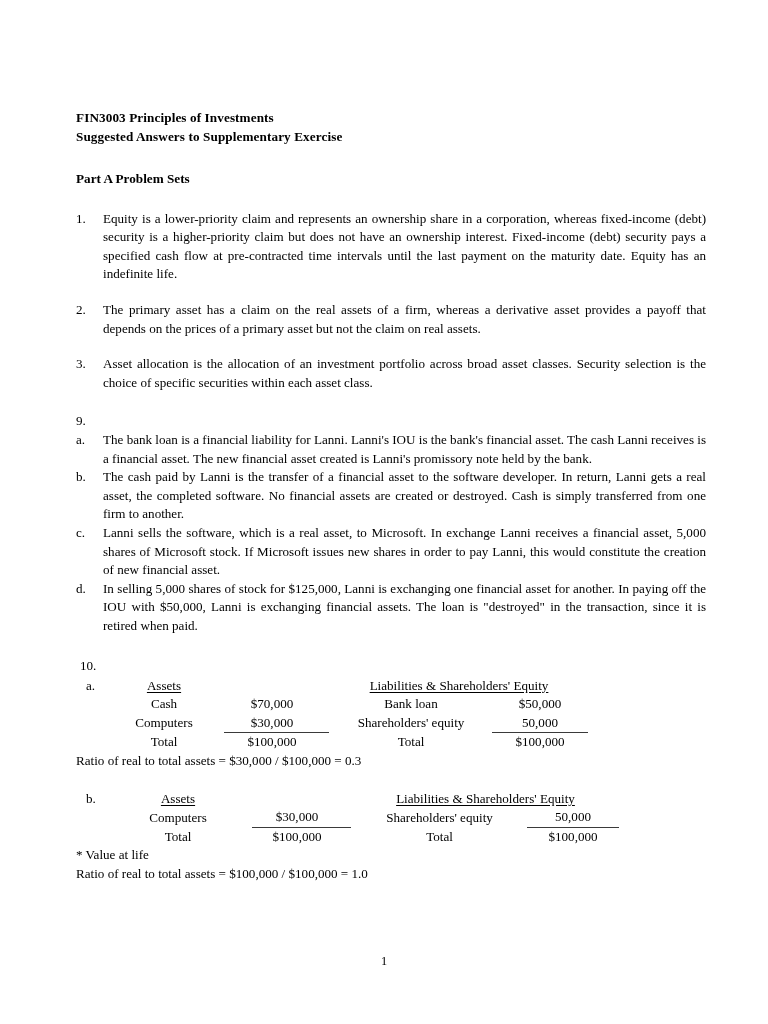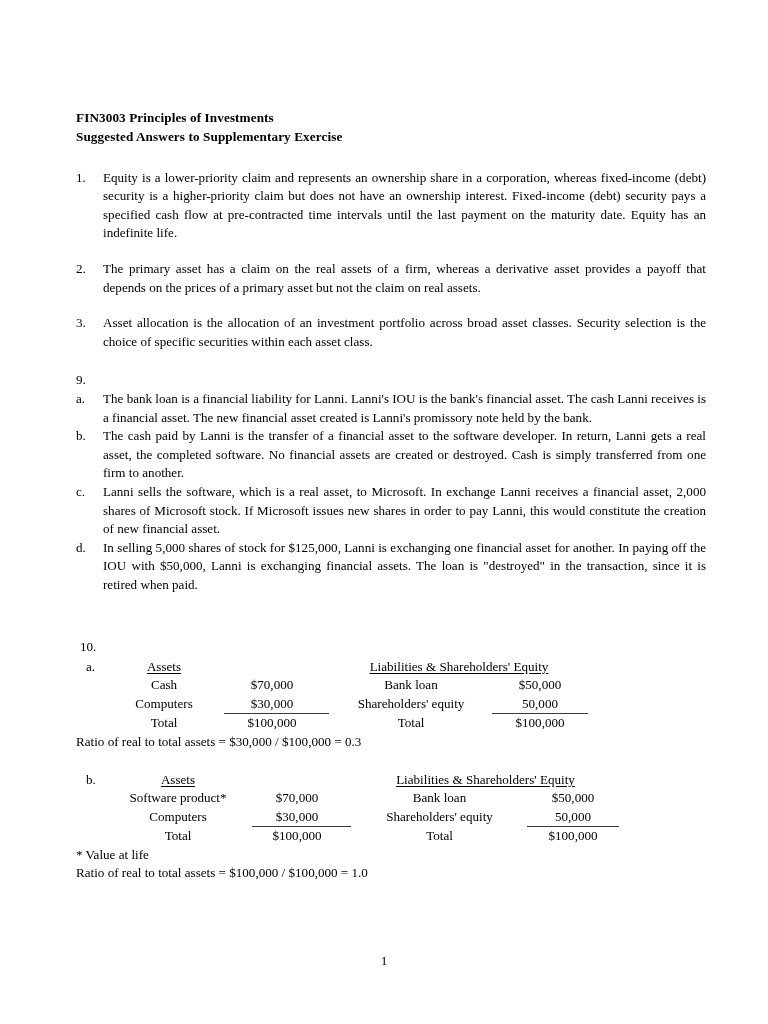--- a/index.html
+++ b/index.html
@@ -79,21 +79,21 @@
   .sublist .qitem .marker {
     width: 27px;
     flex: 0 0 27px;
   }
   .sub-justify .body {
     text-align: justify;
   }
 
   
   .group10 {
-    margin-top: 44px;
+    margin-top: 22px;
     font-size: 13.1px;
     line-height: 18.4px;
   }
   .group10-num {
     margin-left: 4px;
   }
   .bs-block {
     display: flex;
     align-items: flex-start;
     margin-top: 1px;
@@ -157,20 +157,21 @@
 <body>
 
 <div class="page">
   <div class="content">
 
     <div class="doc-header">
       <div>FIN3003 Principles of Investments</div>
       <div>Suggested Answers to Supplementary Exercise</div>
     </div>
 
+    <div class="part-heading">Part A Problem Sets</div>
 
     <div class="qlist">
       <div class="qitem">
         <div class="marker">1.</div>
         <div class="body">Equity is a lower-priority claim and represents an ownership share in a corporation, whereas fixed-income (debt) security is a higher-priority claim but does not have an ownership interest. Fixed-income (debt) security pays a specified cash flow at pre-contracted time intervals until the last payment on the maturity date. Equity has an indefinite life.</div>
       </div>
       <div class="qitem">
         <div class="marker">2.</div>
         <div class="body">The primary asset has a claim on the real assets of a firm, whereas a derivative asset provides a payoff that depends on the prices of a primary asset but not the claim on real assets.</div>
       </div>
@@ -185,21 +186,21 @@
       <div class="qitem">
         <div class="marker">a.</div>
         <div class="body">The bank loan is a financial liability for Lanni. Lanni's IOU is the bank's financial asset. The cash Lanni receives is a financial asset. The new financial asset created is Lanni's promissory note held by the bank.</div>
       </div>
       <div class="qitem">
         <div class="marker">b.</div>
         <div class="body">The cash paid by Lanni is the transfer of a financial asset to the software developer. In return, Lanni gets a real asset, the completed software. No financial assets are created or destroyed. Cash is simply transferred from one firm to another.</div>
       </div>
       <div class="qitem sub-justify">
         <div class="marker">c.</div>
-        <div class="body">Lanni sells the software, which is a real asset, to Microsoft. In exchange Lanni receives a financial asset, 2,000 shares of Microsoft stock. If Microsoft issues new shares in order to pay Lanni, this would constitute the creation of new financial asset.</div>
+        <div class="body">Lanni sells the software, which is a real asset, to Microsoft. In exchange Lanni receives a financial asset, 5,000 shares of Microsoft stock. If Microsoft issues new shares in order to pay Lanni, this would constitute the creation of new financial asset.</div>
       </div>
       <div class="qitem sub-justify">
         <div class="marker">d.</div>
         <div class="body">In selling 5,000 shares of stock for $125,000, Lanni is exchanging one financial asset for another. In paying off the IOU with $50,000, Lanni is exchanging financial assets. The loan is "destroyed" in the transaction, since it is retired when paid.</div>
       </div>
     </div>
 
     <div class="group10">
       <div class="group10-num">10.</div>
 
@@ -240,26 +241,20 @@
       <div class="bs-block">
         <div class="bs-marker">b.</div>
         <table class="bs-table">
           <tbody>
               <tr>
             <td class="col-label-b hdr-underline" colspan="1">Assets</td>
             <td class="col-amt-b"></td>
             <td class="col-label2-b hdr-underline" colspan="2">Liabilities &amp; Shareholders' Equity</td>
           </tr>
           <tr>
-            <td class="col-label-b">Software product*</td>
-            <td class="col-amt-b">$70,000</td>
-            <td class="col-label2-b">Bank loan</td>
-            <td class="col-amt2-b">$50,000</td>
-          </tr>
-          <tr>
             <td class="col-label-b">Computers</td>
             <td class="col-amt-b">$30,000</td>
             <td class="col-label2-b">Shareholders' equity</td>
             <td class="col-amt2-b">50,000</td>
           </tr>
           <tr>
             <td class="col-label-b">Total</td>
             <td class="col-amt-b rule-above">$100,000</td>
             <td class="col-label2-b">Total</td>
             <td class="col-amt2-b rule-above">$100,000</td>

